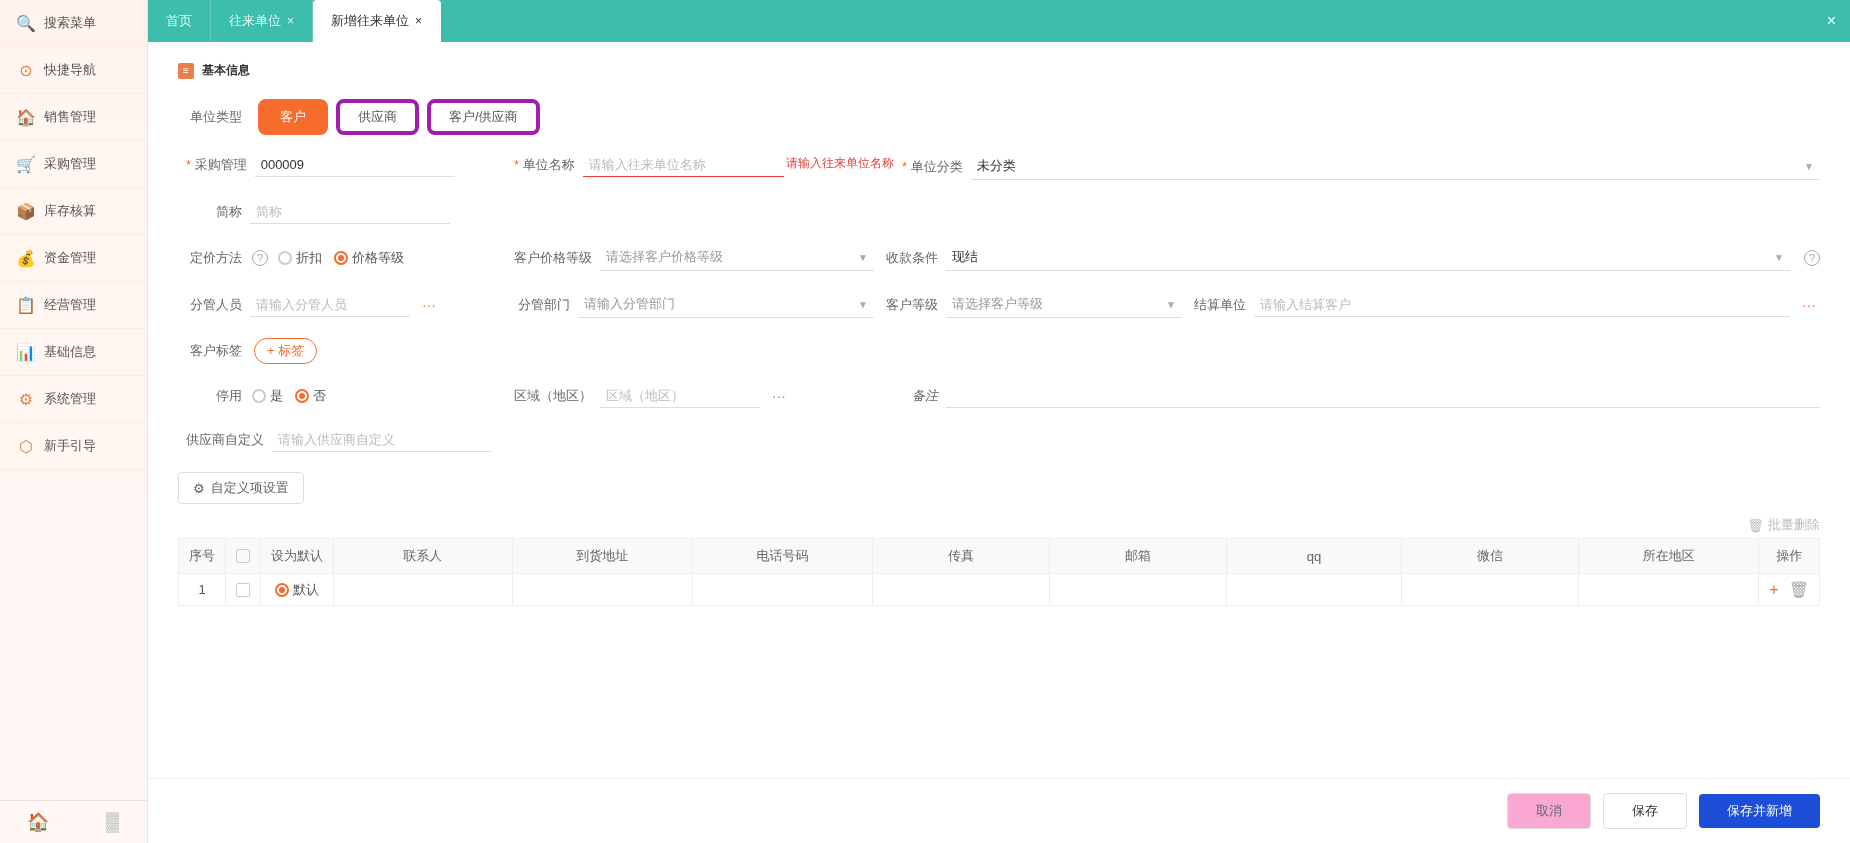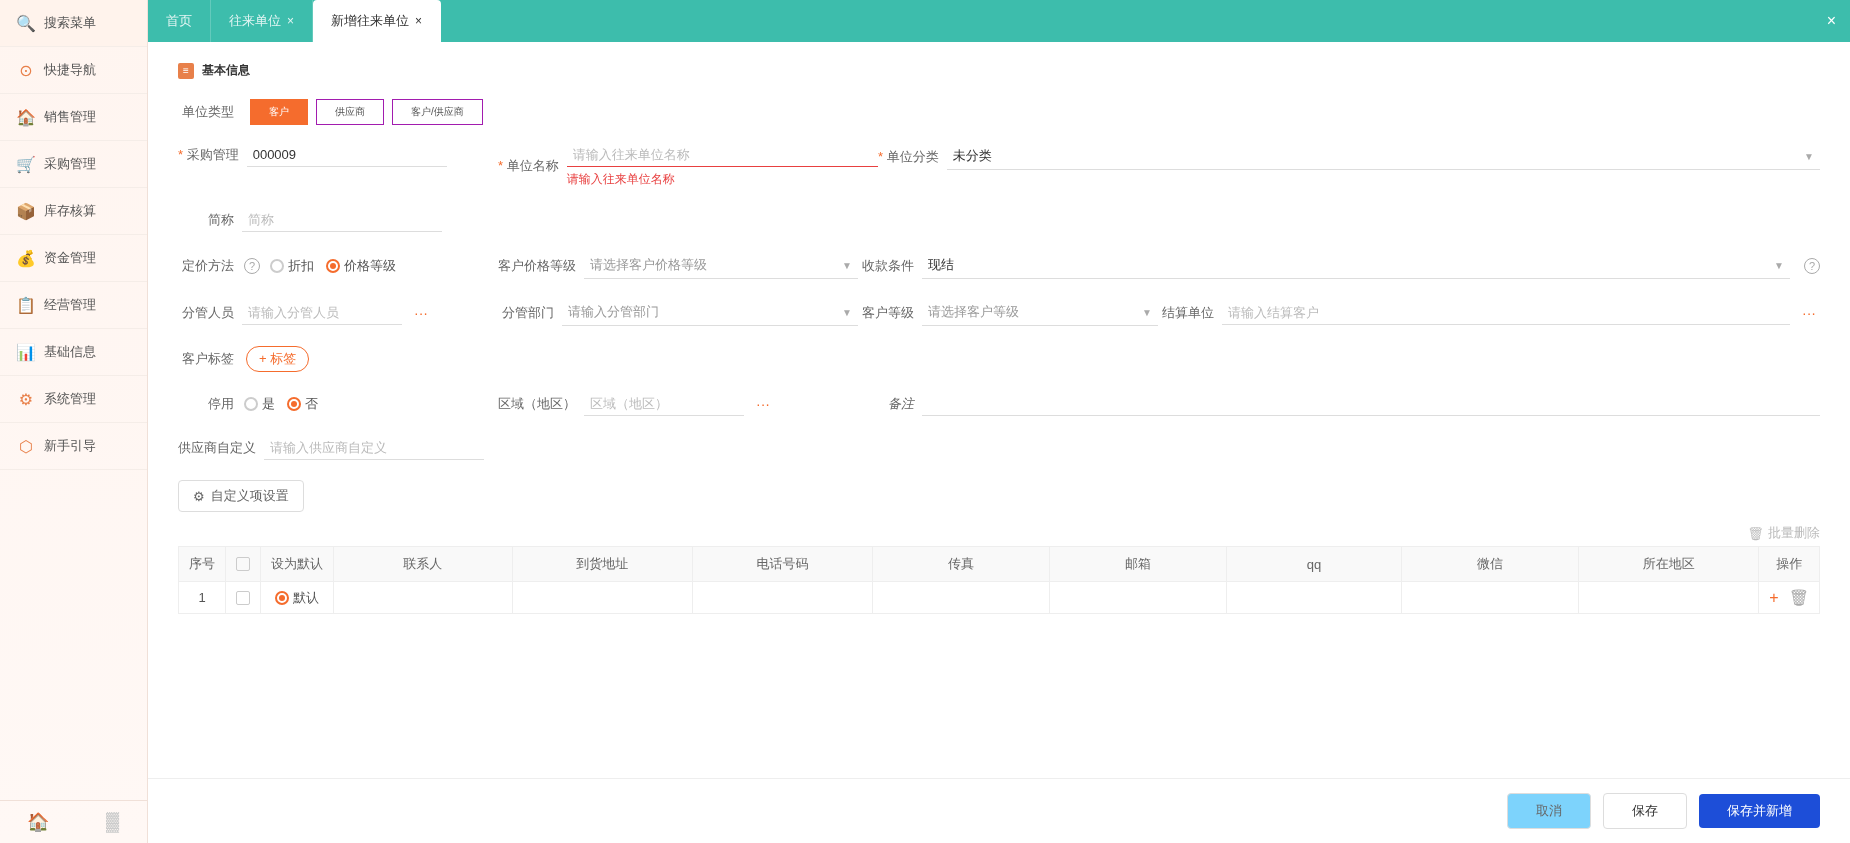--- a/index.html
+++ b/index.html
@@ -108,20 +108,21 @@
       align-items: flex-start;
       margin-bottom: 20px;
       gap: 0;
     }
     .form-field {
       display: flex;
       align-items: center;
       gap: 8px;
       flex: 1;
       min-width: 0;
+      margin-left: 8px;
     }
     .form-field.required .field-label::before {
       content: '* ';
       color: #f56c2d;
     }
     .field-label {
       color: #666;
       white-space: nowrap;
       min-width: fit-content;
       text-align: right;
@@ -154,24 +155,24 @@
     .field-select .arrow { color: #aaa; font-size: 10px; }
 
     
     .unit-type-group {
       display: flex;
       gap: 8px;
       align-items: center;
     }
     .unit-type-btn {
       padding: 5px 18px;
-      border: 1px solid #a21caf;
-      border-radius: 0;
-      cursor: pointer;
-      font-size: 10px;
+      border: 4px solid #a21caf;
+      border-radius: 8px;
+      cursor: pointer;
+      font-size: 13px;
       background: white;
       color: #555;
     }
     .unit-type-btn.active {
       background: #f56c2d;
       border-color: #f56c2d;
       color: white;
     }
 
     
@@ -202,21 +203,21 @@
     .more-btn { color: #f56c2d; cursor: pointer; font-size: 14px; padding: 0 4px; }
 
     
     .help-icon {
       width: 16px; height: 16px; border-radius: 50%; border: 1px solid #aaa;
       display: flex; align-items: center; justify-content: center;
       font-size: 11px; color: #aaa; cursor: pointer;
     }
 
     
-    .field-group { display: flex; flex-direction: column; gap: 2px; flex: 1; min-width: 0; justify-content: space-between; }
+    .field-group { display: flex; flex-direction: row; gap: 2px; flex: 1; min-width: 0; justify-content: space-between; }
 
     
     .custom-settings-btn {
       display: flex; align-items: center; gap: 6px;
       border: 1px solid #ddd; padding: 6px 14px;
       border-radius: 4px; cursor: pointer; color: #666;
       font-size: 12px; width: fit-content;
       margin-bottom: 12px;
     }
 
@@ -246,21 +247,21 @@
       gap: 12px;
       align-items: center;
     }
     .btn {
       padding: 8px 28px;
       border-radius: 4px;
       cursor: pointer;
       font-size: 13px;
       border: none;
     }
-    .btn-cancel { background: #7dd3fc; border: 1px solid #ddd; color: #666; }
+    .btn-cancel { background: #f9a8d4; border: 1px solid #ddd; color: #666; }
     .btn-save { background: white; border: 1px solid #ddd; color: #333; }
     .btn-save-new { background: #1d4ed8; color: white; border: none; }
 
     
     .checkbox { width: 14px; height: 14px; border: 1px solid #ccc; border-radius: 2px; cursor: pointer; }
 
     
     .row-actions { display: flex; align-items: center; gap: 10px; justify-content: center; }
     .row-action-btn { color: #f56c2d; cursor: pointer; font-size: 16px; }
     .row-action-btn.delete { color: #aaa; }

